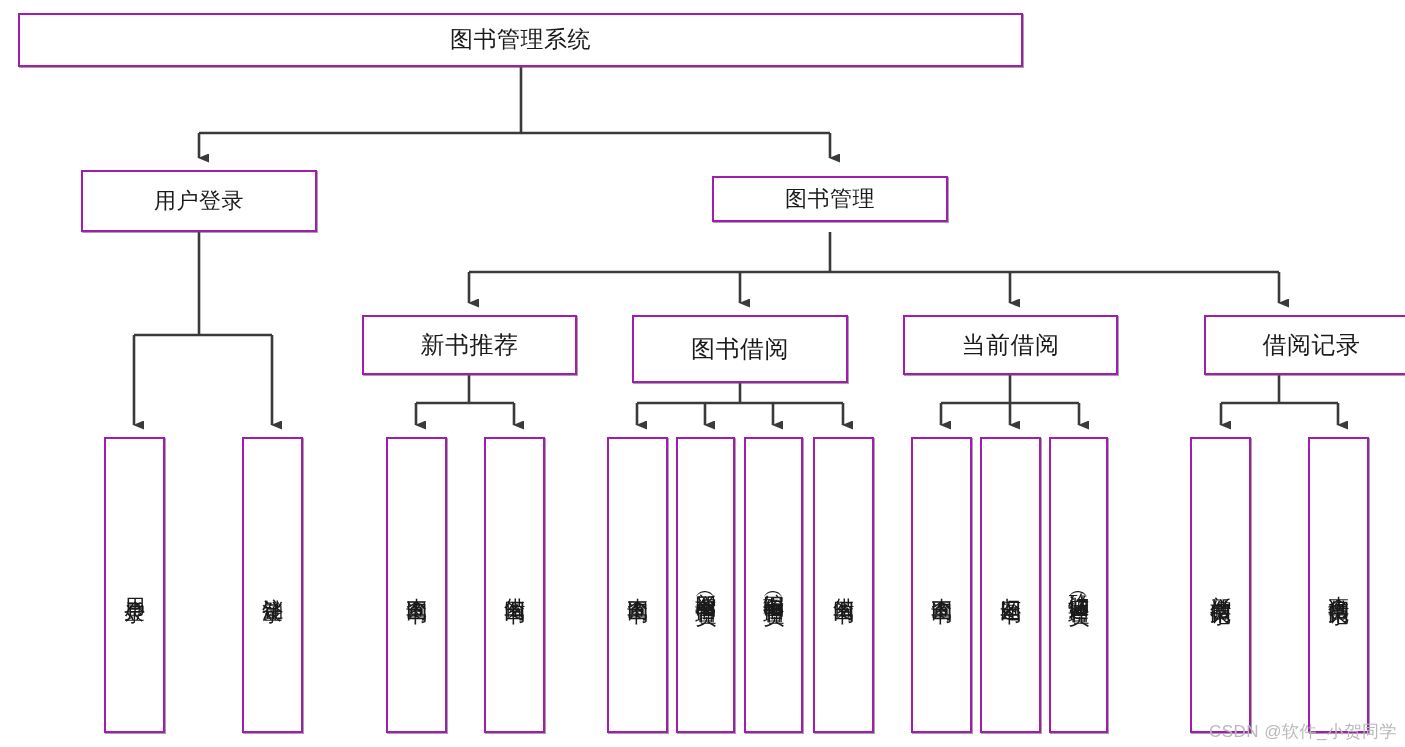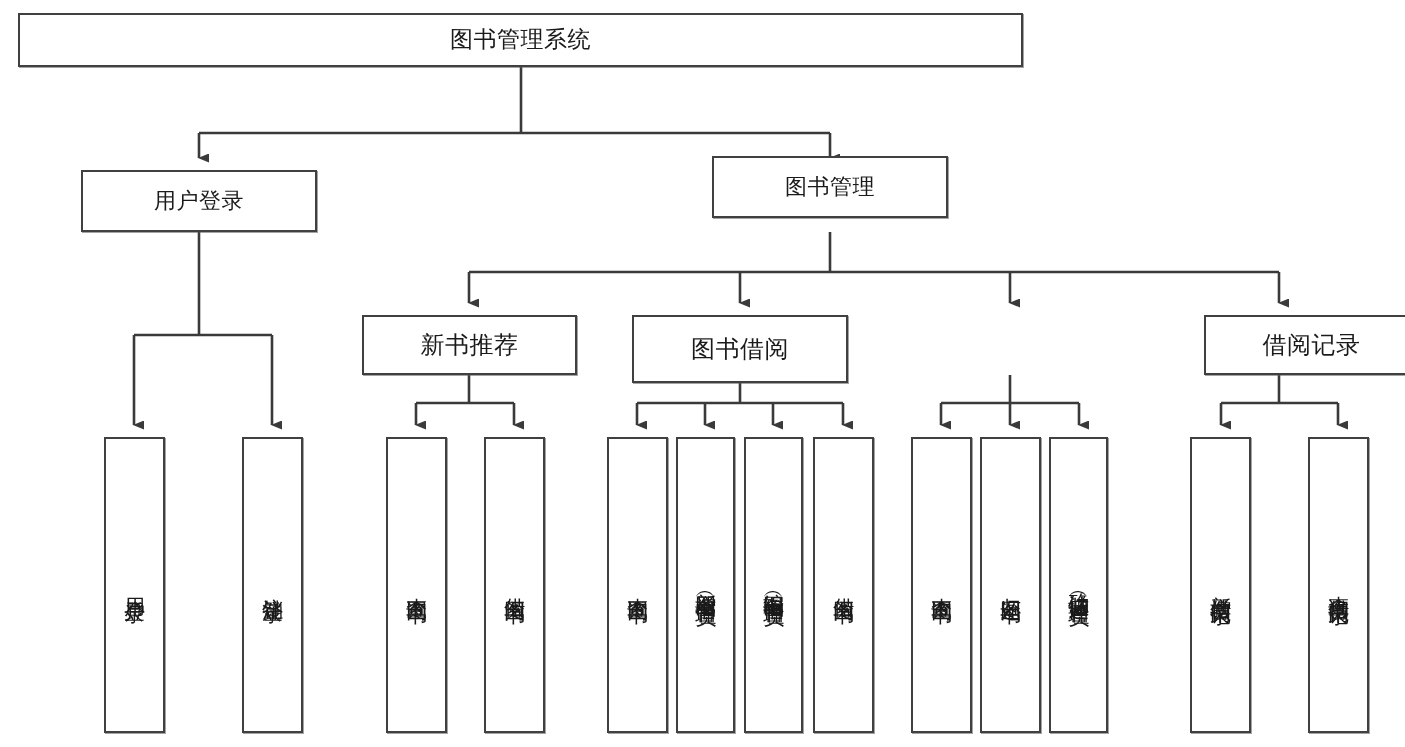--- a/index.html
+++ b/index.html
@@ -23,21 +23,21 @@
     left: 0;
     top: 0;
     width: 1405px;
     height: 747px;
     pointer-events: none;
   }
   .node {
     position: absolute;
     box-sizing: border-box;
     background: #ffffff;
-    border: 2px solid #404040;
+    border: 2px solid #a21caf;
     display: flex;
     align-items: center;
     justify-content: center;
     color: #1a1a1a;
     box-shadow: 1px 1px 0 rgba(90,90,90,0.55);
   }
   .node-label {
     display: block;
     text-align: center;
     line-height: 1.28;
@@ -135,32 +135,35 @@
   </svg>
 
   <div class="node level-root" style="left:18px; top:13px; width:1005px; height:54px;">
     <span class="node-label">图书管理系统</span>
   </div>
 
   <div class="node level-2" style="left:81px; top:170px; width:236px; height:62px;">
     <span class="node-label">用户登录</span>
   </div>
 
-  <div class="node level-2" style="left:712px; top:156px; width:236px; height:62px;">
+  <div class="node level-2" style="left:712px; top:176px; width:236px; height:46px;">
     <span class="node-label">图书管理</span>
   </div>
 
   <div class="node level-3" style="left:362px; top:315px; width:215px; height:60px;">
     <span class="node-label">新书推荐</span>
   </div>
 
   <div class="node level-3" style="left:632px; top:315px; width:216px; height:68px;">
     <span class="node-label">图书借阅</span>
   </div>
 
+  <div class="node level-3" style="left:903px; top:315px; width:215px; height:60px;">
+    <span class="node-label">当前借阅</span>
+  </div>
 
   <div class="node level-3" style="left:1172px; top:315px; width:215px; height:60px;margin-left:32px;">
     <span class="node-label">借阅记录</span>
   </div>
 
   <div class="node leaf" style="left:104px; top:437px; width:61px; height:296px;">
     <span class="node-label">用户登录</span>
   </div>
 
   <div class="node leaf" style="left:242px; top:437px; width:61px; height:296px;">
@@ -204,14 +207,15 @@
   </div>
 
   <div class="node leaf" style="left:1190px; top:437px; width:61px; height:296px;">
     <span class="node-label">新增借阅记录</span>
   </div>
 
   <div class="node leaf" style="left:1308px; top:437px; width:61px; height:296px;">
     <span class="node-label">查询借阅记录</span>
   </div>
 
+  <div id="watermark">CSDN @软件_小贺同学</div>
 
 </div>
 
 </body></html>

